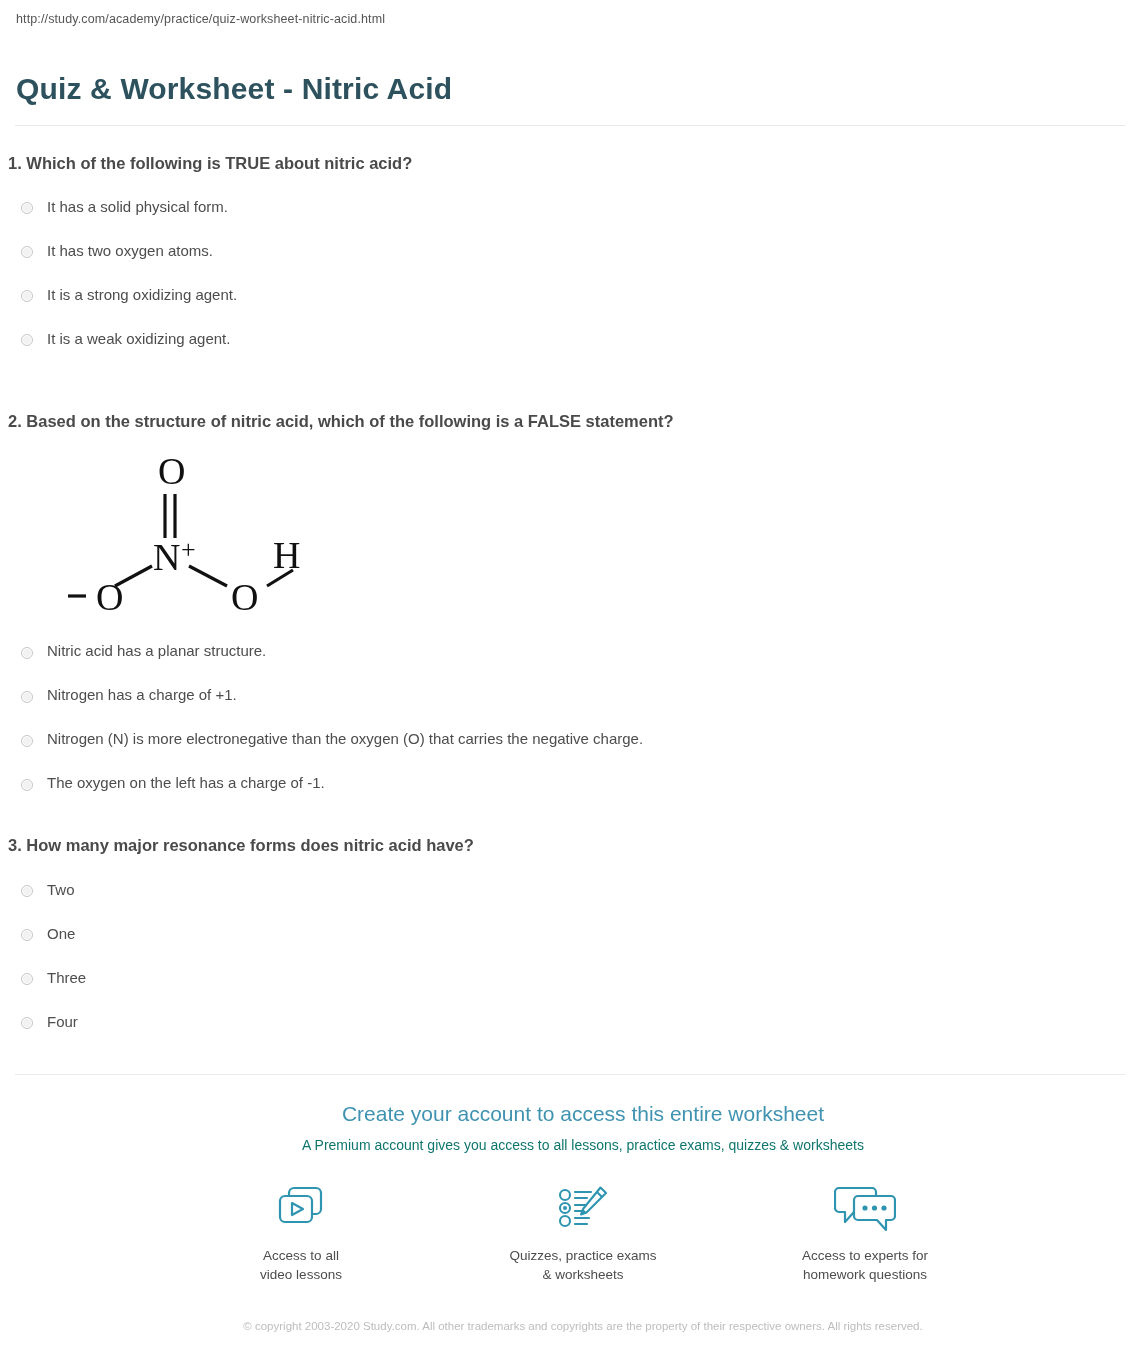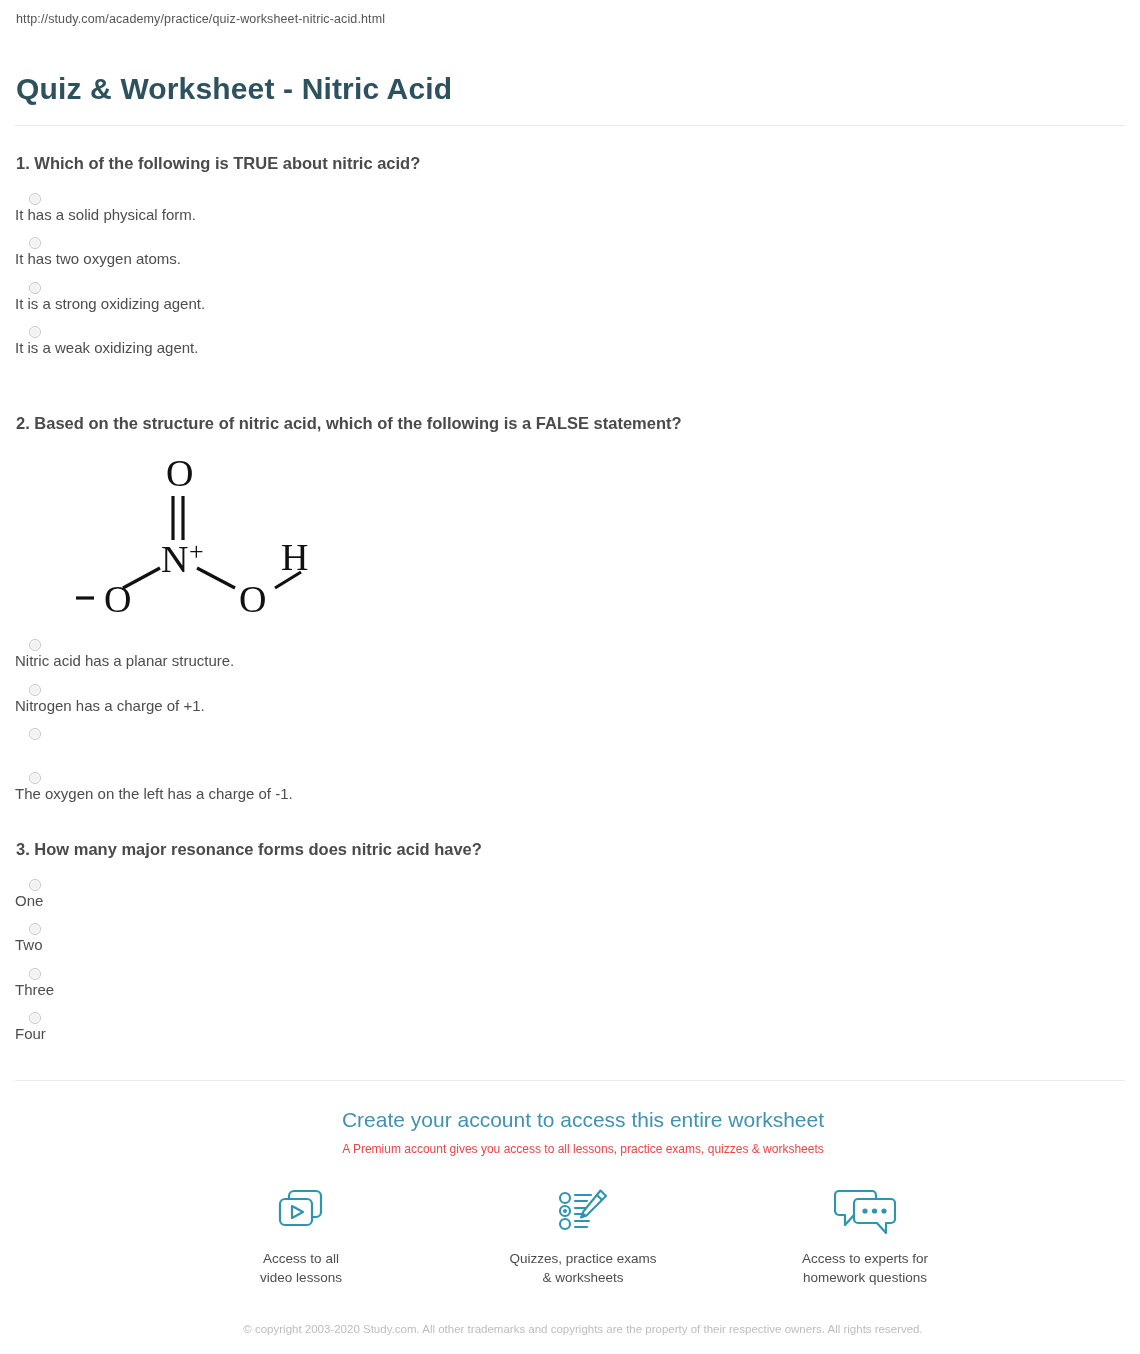--- a/index.html
+++ b/index.html
@@ -61,36 +61,35 @@
     letter-spacing: 0.005em;
     line-height: 1.15;
   }
   .rule {
     margin: 18px 15px 0 15px;
     height: 1px;
     background: #e9e9e9;
   }
 
   
-  .quiz { padding: 0 15px; }
+  .quiz { padding: 0 7px; }
   .question-block { margin-top: 26px; }
   .question-text {
     font-size: 16.5px;
     font-weight: 700;
     color: #4a4a4a;
     line-height: 1.35;
     margin: 0 0 6px 1px;
   }
   .options { list-style: none; margin: 0; padding: 0; }
   .option {
     display: flex;
-    align-items: flex-start;
+    align-items: center;
     min-height: 44px;
     padding-top: 10px;
-    flex-direction: column;
   }
   .radio {
     flex: 0 0 auto;
     width: 12px;
     height: 12px;
     border-radius: 50%;
     border: 1px solid #c8c8c8;
     background: #f2f2f2;
     margin: 3px 14px 0 14px;
     box-shadow: inset 0 0 0 1px #ffffff;
@@ -118,22 +117,22 @@
     padding-left: 26px;
   }
   .cta-title {
     font-size: 21px;
     font-weight: 400;
     color: #3f93b0;
     margin: 0;
     line-height: 1.2;
   }
   .cta-sub {
-    font-size: 12px;
-    color: #ef4444;
+    font-size: 14px;
+    color: #0f766e;
     margin: 10px 0 0 0;
     line-height: 1.3;
   }
   .features {
     display: flex;
     justify-content: center;
     gap: 112px;
     margin-top: 26px;
   }
   .feature {
@@ -232,38 +231,39 @@
       <li class="option">
         <span class="radio"></span>
         <span class="option-label">Nitric acid has a planar structure.</span>
       </li>
       <li class="option">
         <span class="radio"></span>
         <span class="option-label">Nitrogen has a charge of +1.</span>
       </li>
       <li class="option">
         <span class="radio"></span>
+        <span class="option-label">Nitrogen (N) is more electronegative than the oxygen (O) that carries the negative charge.</span>
       </li>
       <li class="option">
         <span class="radio"></span>
         <span class="option-label">The oxygen on the left has a charge of -1.</span>
       </li>
     </ul>
   </section>
 
   <section class="question-block" style="margin-top:34px;">
     <p class="question-text">3. How many major resonance forms does nitric acid have?</p>
     <ul class="options">
       <li class="option">
         <span class="radio"></span>
+        <span class="option-label">Two</span>
+      </li>
+      <li class="option">
+        <span class="radio"></span>
         <span class="option-label">One</span>
-      </li>
-      <li class="option">
-        <span class="radio"></span>
-        <span class="option-label">Two</span>
       </li>
       <li class="option">
         <span class="radio"></span>
         <span class="option-label">Three</span>
       </li>
       <li class="option">
         <span class="radio"></span>
         <span class="option-label">Four</span>
       </li>
     </ul>

